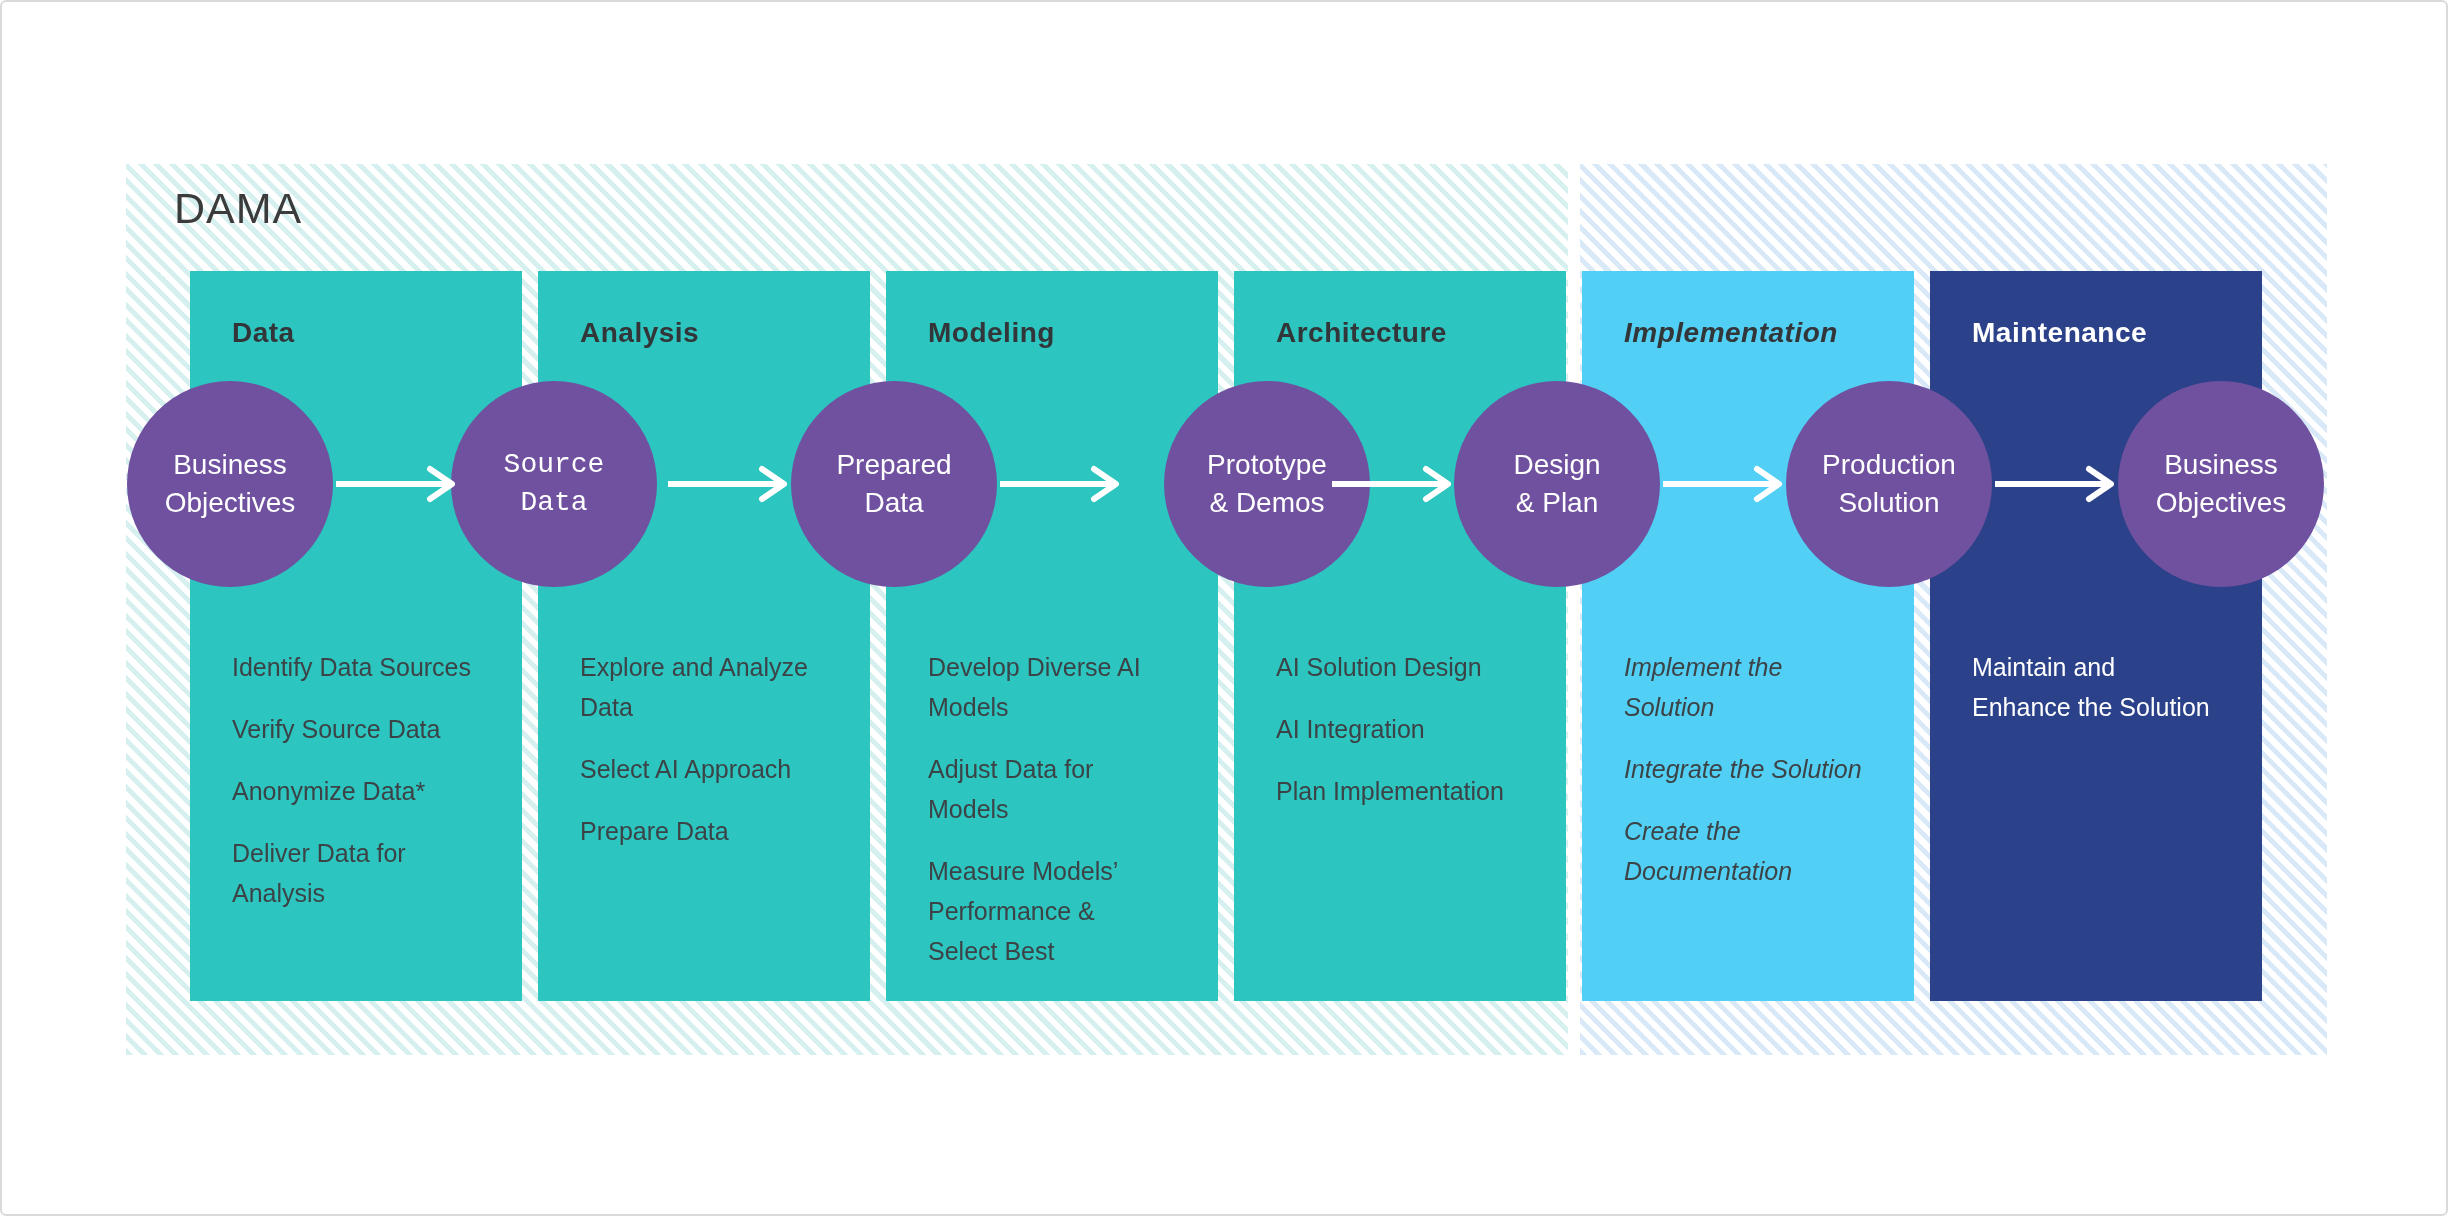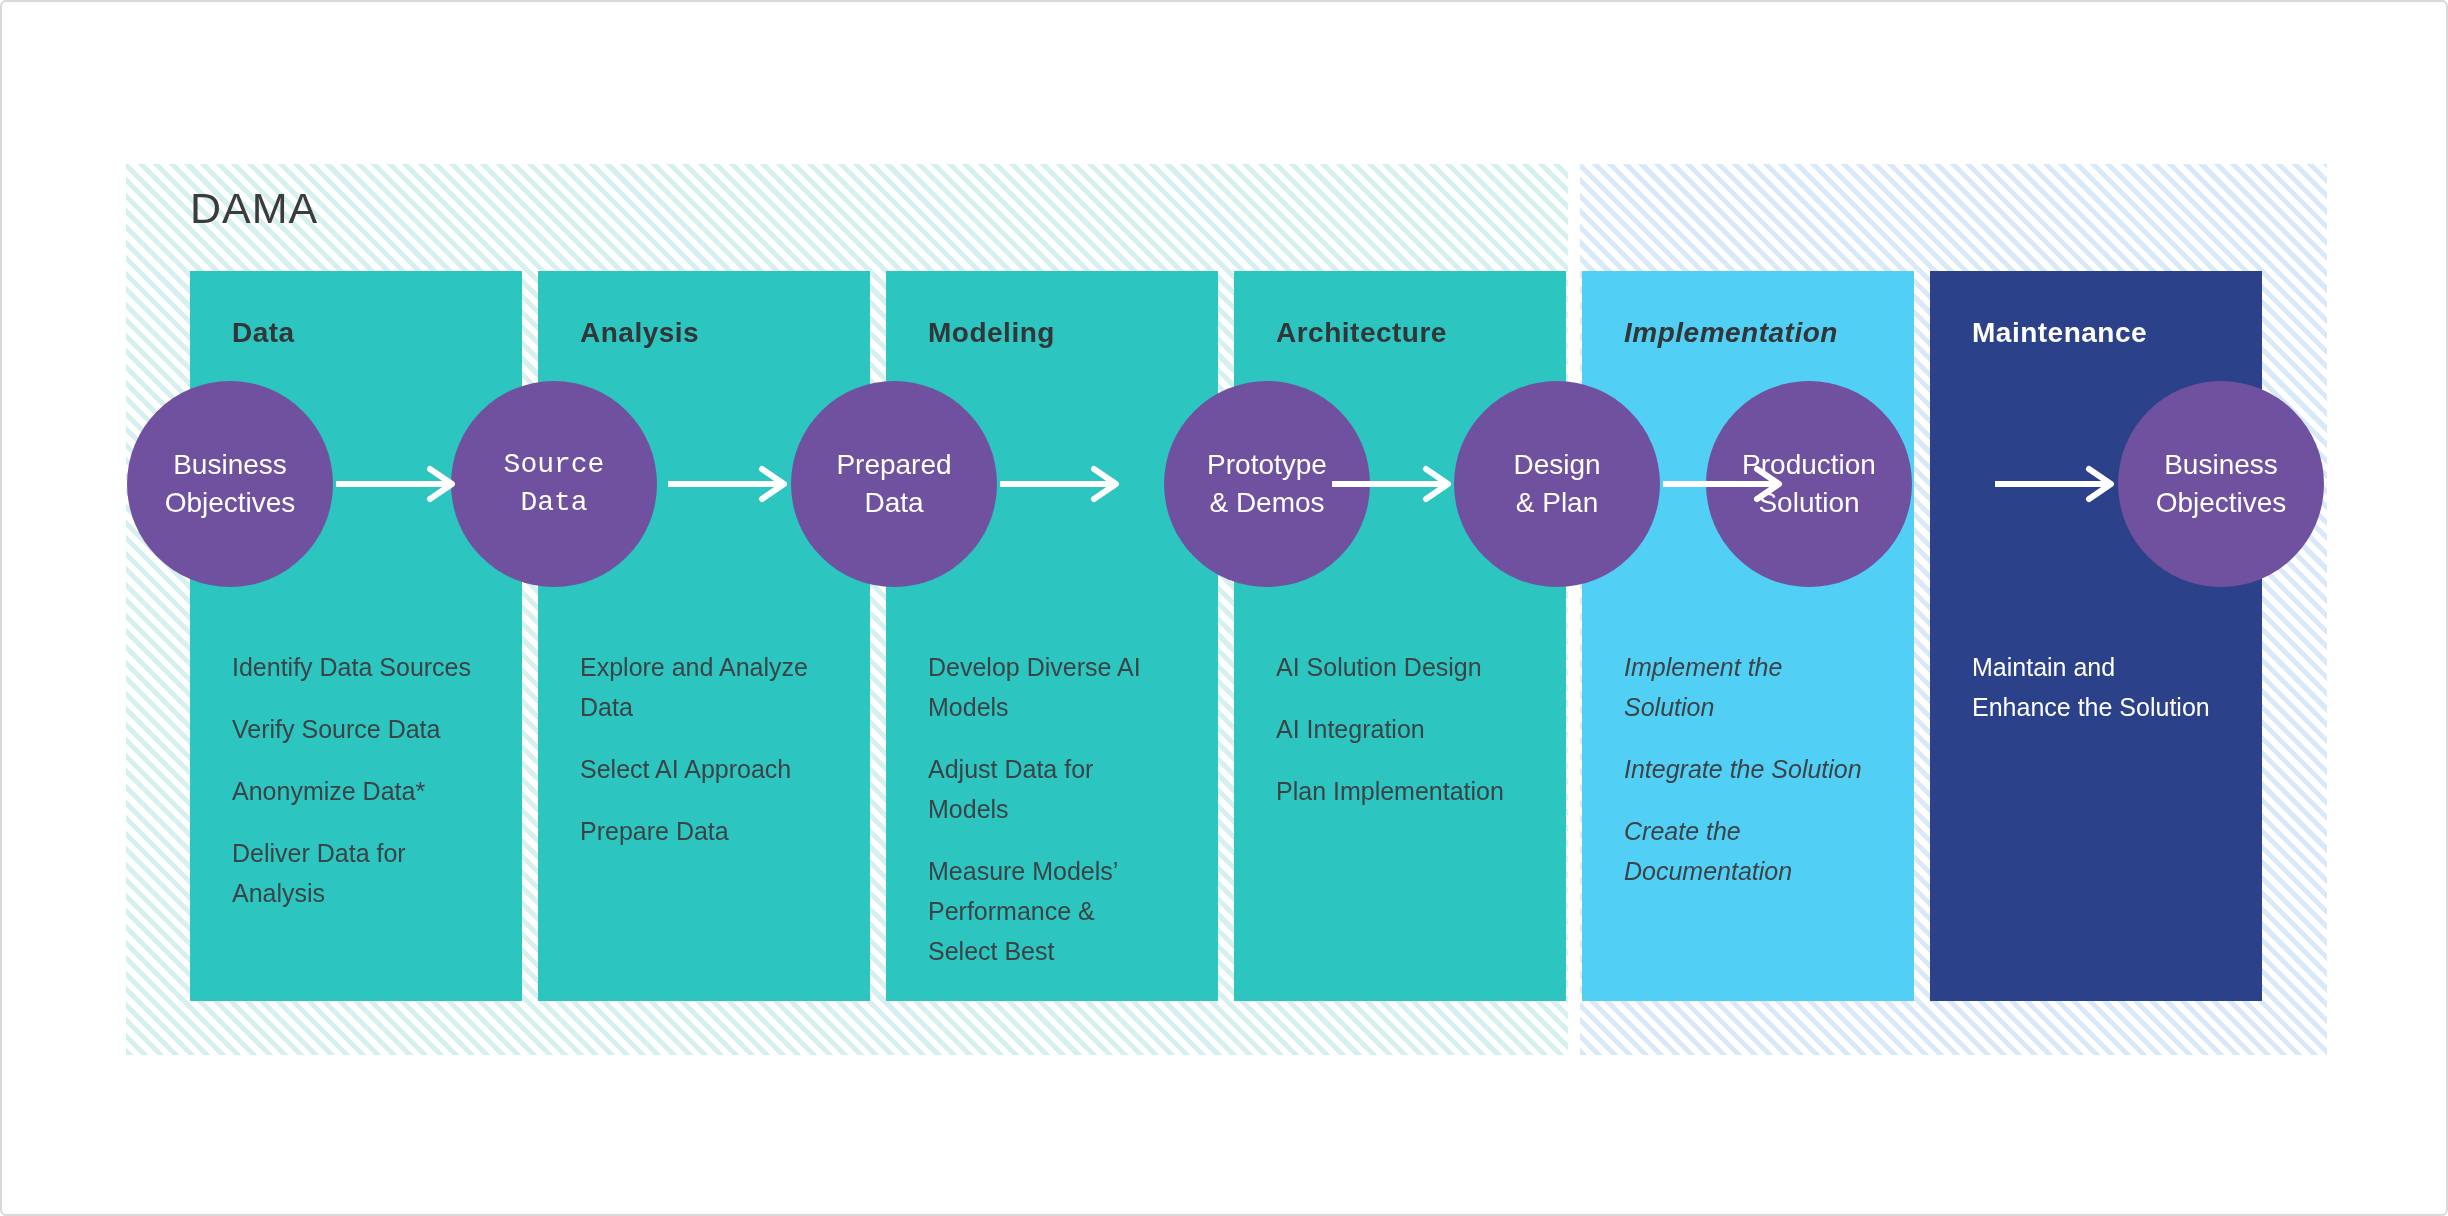--- a/index.html
+++ b/index.html
@@ -14,21 +14,21 @@
     background:repeating-linear-gradient(45deg,#d5f0ef 0 5px,#ffffff 5px 11px);
   }
   .panel-dev{
     left:1578px;width:747px;
     background:repeating-linear-gradient(45deg,#d9e9f8 0 5px,#ffffff 5px 11px);
   }
   .section-title{
     position:absolute;top:182px;font-size:43px;font-weight:400;
     color:#3b3b3b;letter-spacing:1px;
   }
-  .title-dama{left:188px;text-align:center;}
+  .title-dama{left:172px;text-align:center;}
   .title-dev{left:1630px;}
   .column{
     position:absolute;top:269px;width:332px;height:730px;box-sizing:border-box;
     padding:46px 36px 0 42px;
   }
   .theme-teal{background:#2cc5c0;}
   .theme-lightblue{background:#52cff5;font-style:italic;}
   .theme-navy{background:#2b4189;}
   .col-header{font-size:28px;font-weight:700;color:#333639;letter-spacing:0.5px;}
   .theme-navy .col-header{color:#ffffff;}
@@ -42,21 +42,21 @@
   }
   .theme-navy .col-items li{color:#ffffff;}
   .node{
     position:absolute;top:379px;width:206px;height:206px;border-radius:50%;
     background:#6f519f;display:flex;flex-direction:column;align-items:center;
     justify-content:center;text-align:center;color:#ffffff;
     font-size:28px;line-height:38px;font-weight:400;
   }
   .node span{display:block;}
   .n0{left:125px;} .n1{left:449px;font-family:Liberation Mono, monospace;} .n2{left:789px;} .n3{left:1162px;}
-  .n4{left:1452px;} .n5{left:1704px;} .n6{left:2116px;}
+  .n4{left:1452px;} .n5{left:1784px;} .n6{left:2116px;}
   .arrow{position:absolute;top:462px;width:126px;height:40px;}
   .a0{left:331px;} .a1{left:663px;} .a2{left:995px;}
   .a3{left:1327px;} .a4{left:1658px;} .a5{left:1990px;}
 </style>
 </head>
 <body>
 
 <div class="canvas">
 
   <div class="panel panel-dama"></div>

